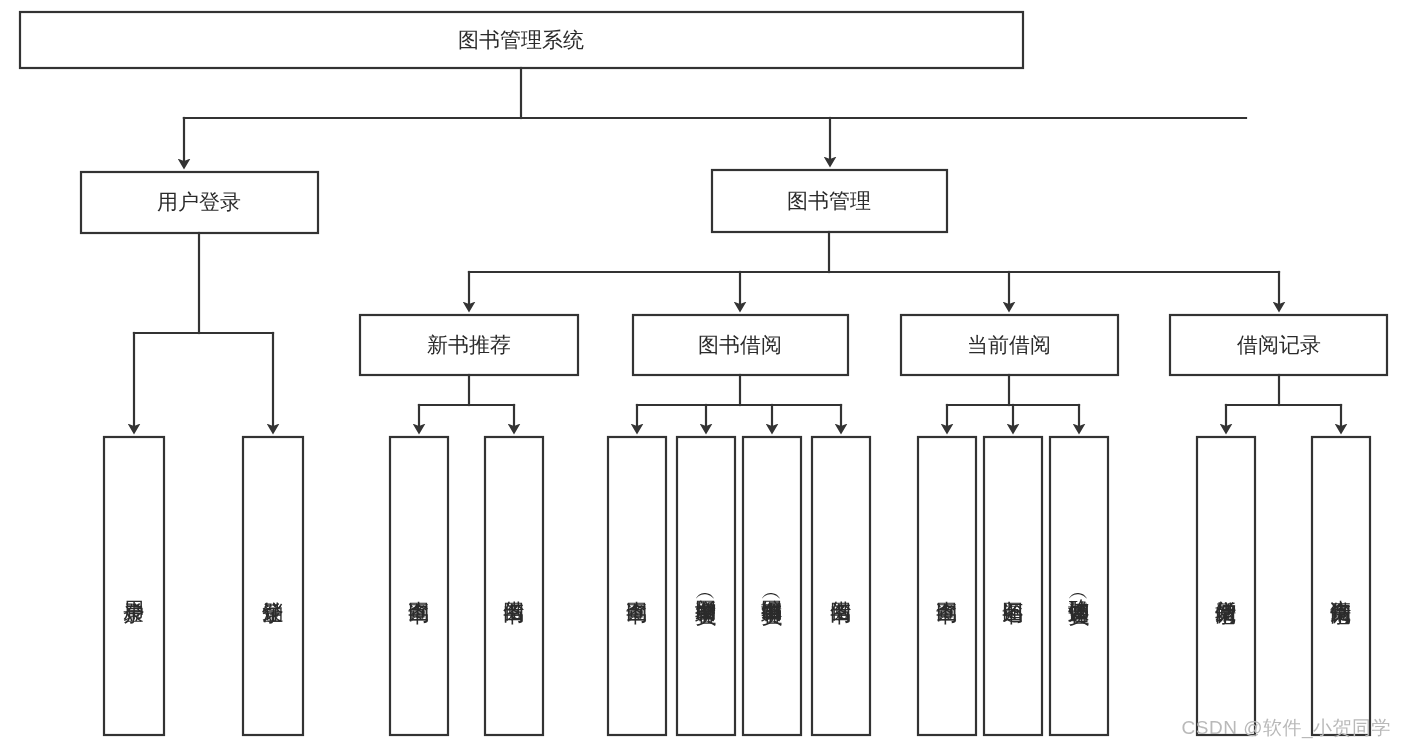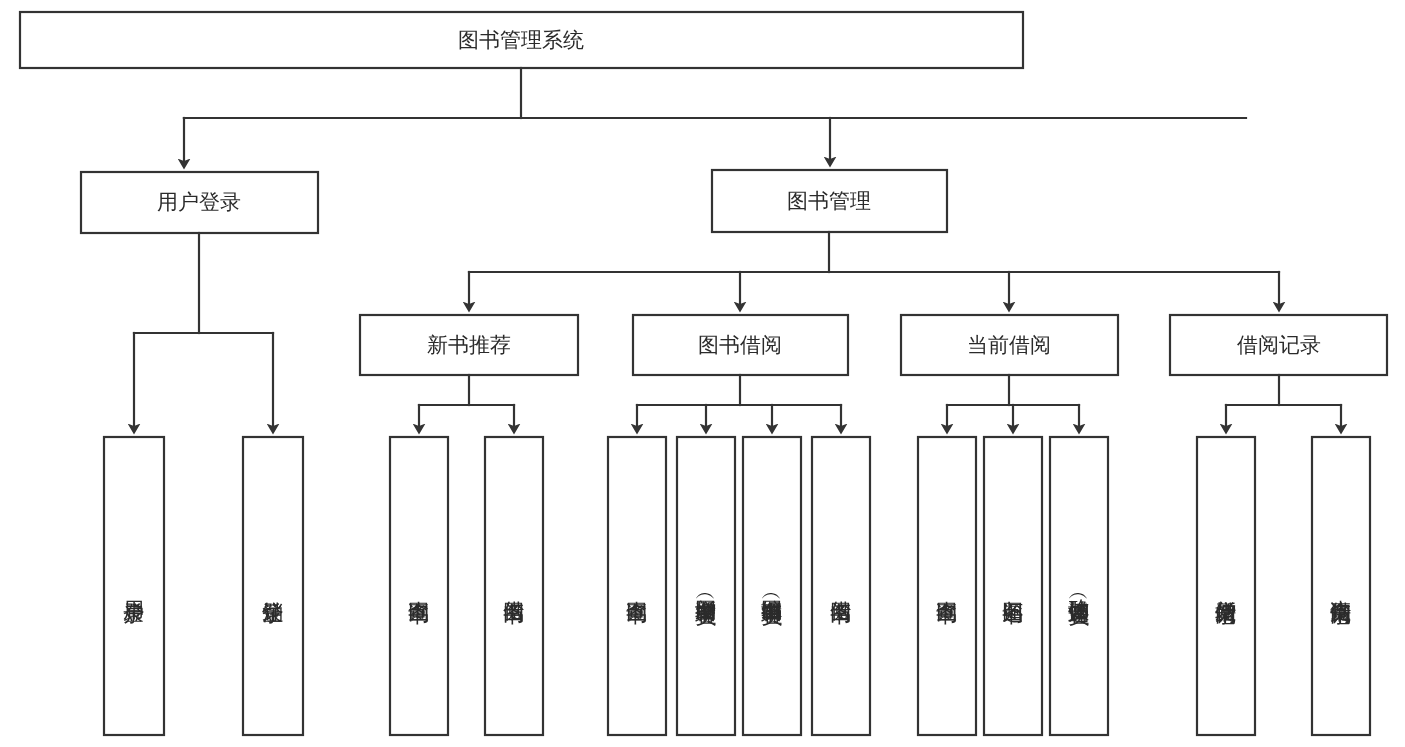--- a/index.html
+++ b/index.html
@@ -183,14 +183,15 @@
   <div class="node-label-v" style="left:608px; top:437px; width:58px; height:298px;">查询图书</div>
   <div class="node-label-v" style="left:677px; top:437px; width:58px; height:298px;">新增图书（管理员）</div>
   <div class="node-label-v" style="left:743px; top:437px; width:58px; height:298px;">编辑图书（管理员）</div>
   <div class="node-label-v" style="left:812px; top:437px; width:58px; height:298px;">借阅图书</div>
   <div class="node-label-v" style="left:918px; top:437px; width:58px; height:298px;">查询图书</div>
   <div class="node-label-v" style="left:984px; top:437px; width:58px; height:298px;">归还图书</div>
   <div class="node-label-v" style="left:1050px; top:437px; width:58px; height:298px;">确认归还（管理员）</div>
   <div class="node-label-v" style="left:1197px; top:437px; width:58px; height:298px;">新增借阅记录</div>
   <div class="node-label-v" style="left:1312px; top:437px; width:58px; height:298px;">查询借阅记录</div>
 
+  <div class="watermark">CSDN @软件_小贺同学</div>
 
 </div>
 
 </body></html>

